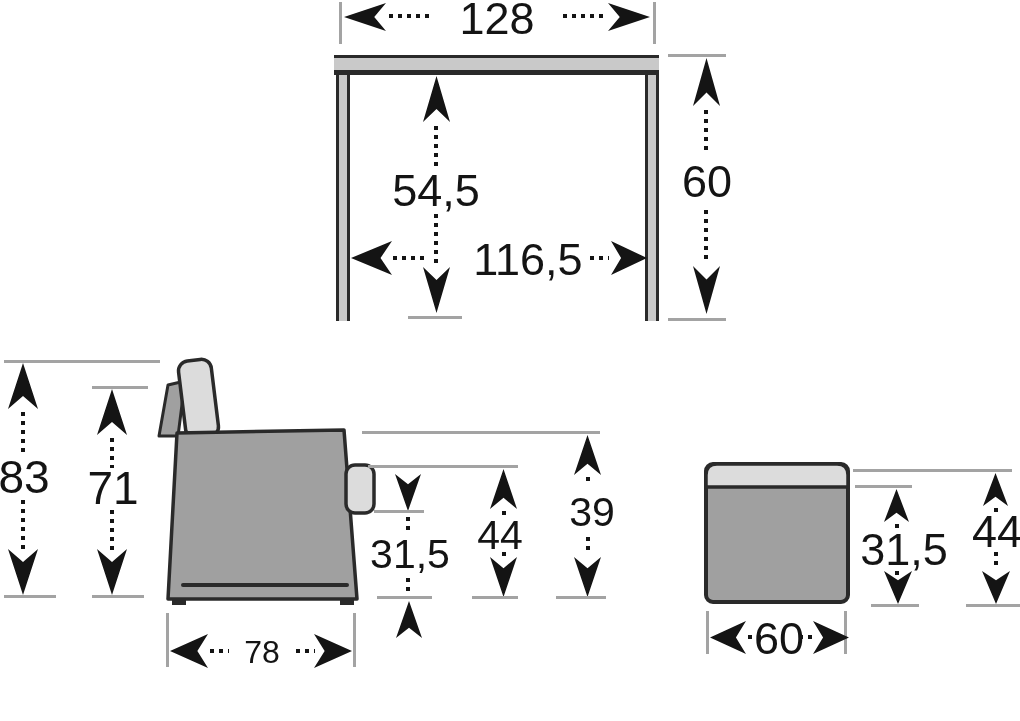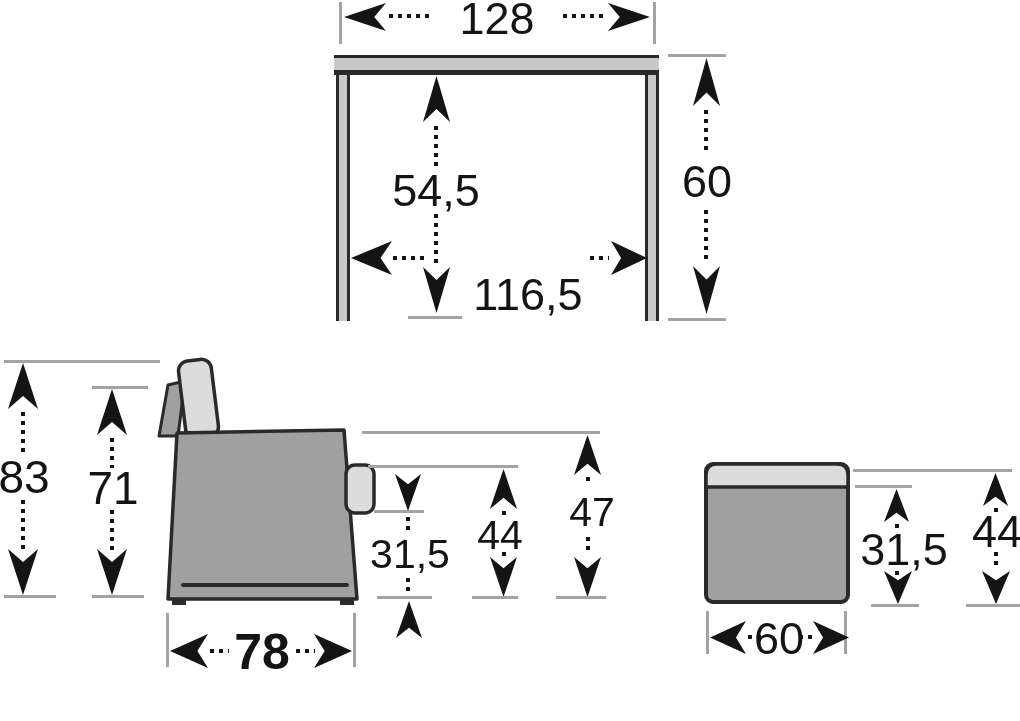--- a/index.html
+++ b/index.html
@@ -51,21 +51,21 @@
 
     <div class="arrow up" style="left:423px;top:76px;width:27px;height:46px;"></div>
     <div class="dotsv" style="left:434px;top:126px;height:40px;"></div>
     <div class="dim" style="left:436px;top:190px;font-size:45px;">54,5</div>
     <div class="dotsv" style="left:434px;top:214px;height:50px;"></div>
     <div class="arrow down" style="left:423px;top:267px;width:27px;height:46px;"></div>
     <div class="lineh" style="left:408px;top:316px;width:54px;"></div>
 
     <div class="arrow left" style="left:351px;top:241px;width:41px;height:34px;"></div>
     <div class="dotsh" style="left:393px;top:256px;width:36px;"></div>
-    <div class="dim" style="left:528px;top:259px;font-size:45px;margin-top:35px;">116,5</div>
+    <div class="dim" style="left:528px;top:259px;font-size:45px;">116,5</div>
     <div class="dotsh" style="left:590px;top:256px;width:19px;"></div>
     <div class="arrow right" style="left:611px;top:241px;width:36px;height:34px;"></div>
 
     <div class="lineh" style="left:668px;top:54px;width:58px;"></div>
     <div class="arrow up" style="left:693px;top:58px;width:27px;height:48px;"></div>
     <div class="dotsv" style="left:704px;top:110px;height:42px;"></div>
     <div class="dim" style="left:707px;top:181px;font-size:45px;">60</div>
     <div class="dotsv" style="left:704px;top:210px;height:54px;"></div>
     <div class="arrow down" style="left:693px;top:266px;width:27px;height:48px;"></div>
     <div class="lineh" style="left:668px;top:318px;width:58px;"></div>
@@ -95,21 +95,21 @@
       <rect x="172" y="596" width="14" height="9" style="fill:var(--outline);"></rect>
       <rect x="340" y="596" width="14" height="9" style="fill:var(--outline);"></rect>
       <polygon points="177,433 344,430 357,599 168,599" style="fill:var(--furniture-gray);stroke:var(--outline);stroke-width:3.5;stroke-linejoin:round;"></polygon>
       <line x1="183" y1="585" x2="347" y2="585" style="stroke:var(--outline);stroke-width:4;stroke-linecap:round;"></line>
       <rect x="346" y="465" width="28" height="48" rx="9" style="fill:var(--furniture-light);stroke:var(--outline);stroke-width:3.5;"></rect>
     </svg>
 
     <div class="lineh" style="left:362px;top:431px;width:238px;"></div>
     <div class="arrow up" style="left:574px;top:435px;width:27px;height:40px;"></div>
     <div class="dotsv" style="left:586px;top:477px;height:9px;"></div>
-    <div class="dim" style="left:592px;top:512px;font-size:41px;">47</div>
+    <div class="dim" style="left:592px;top:512px;font-size:41px;">39</div>
     <div class="dotsv" style="left:586px;top:537px;height:18px;"></div>
     <div class="arrow down" style="left:574px;top:557px;width:27px;height:40px;"></div>
     <div class="lineh" style="left:556px;top:596px;width:50px;"></div>
 
     <div class="lineh" style="left:368px;top:465px;width:150px;"></div>
     <div class="arrow up" style="left:490px;top:469px;width:27px;height:40px;"></div>
     <div class="dotsv" style="left:502px;top:511px;height:9px;"></div>
     <div class="dim" style="left:500px;top:535px;font-size:41px;">44</div>
     <div class="dotsv" style="left:502px;top:552px;height:6px;"></div>
     <div class="arrow down" style="left:490px;top:557px;width:27px;height:40px;"></div>
@@ -120,21 +120,21 @@
     <div class="dotsv" style="left:406px;top:517px;height:13px;"></div>
     <div class="dim" style="left:410px;top:554px;font-size:41px;">31,5</div>
     <div class="dotsv" style="left:406px;top:578px;height:14px;"></div>
     <div class="lineh" style="left:377px;top:596px;width:55px;"></div>
     <div class="arrow up" style="left:396px;top:601px;width:26px;height:37px;"></div>
 
     <div class="linev" style="left:166px;top:613px;height:54px;"></div>
     <div class="linev" style="left:353px;top:613px;height:54px;"></div>
     <div class="arrow left" style="left:170px;top:634px;width:38px;height:34px;"></div>
     <div class="dotsh" style="left:210px;top:649px;width:19px;"></div>
-    <div class="dim" style="left:262px;top:652px;font-size:50px;font-weight:bold;">78</div>
+    <div class="dim" style="left:262px;top:652px;font-size:32px;">78</div>
     <div class="dotsh" style="left:296px;top:649px;width:19px;"></div>
     <div class="arrow right" style="left:314px;top:634px;width:38px;height:34px;"></div>
   </div>
 
   <div>
 
     <svg style="left:690px;top:455px;" width="175" height="160" viewBox="690 455 175 160">
       <rect x="706" y="464" width="142" height="138" rx="7" style="fill:var(--furniture-gray);stroke:var(--outline);stroke-width:4;"></rect>
       <path d="M706,487 L706,475 Q706,464 717,464 L837,464 Q848,464 848,475 L848,487 Z" style="fill:var(--furniture-light);stroke:var(--outline);stroke-width:3.5;"></path>
     </svg>

